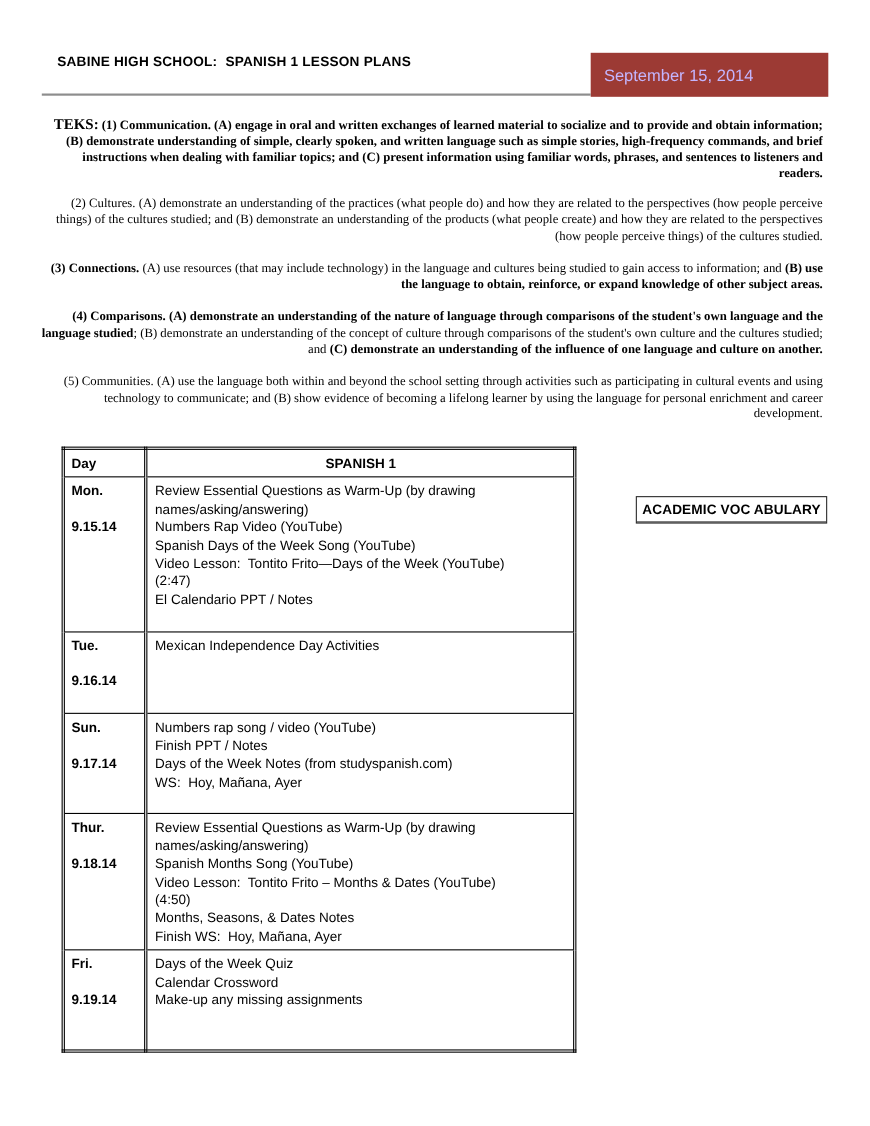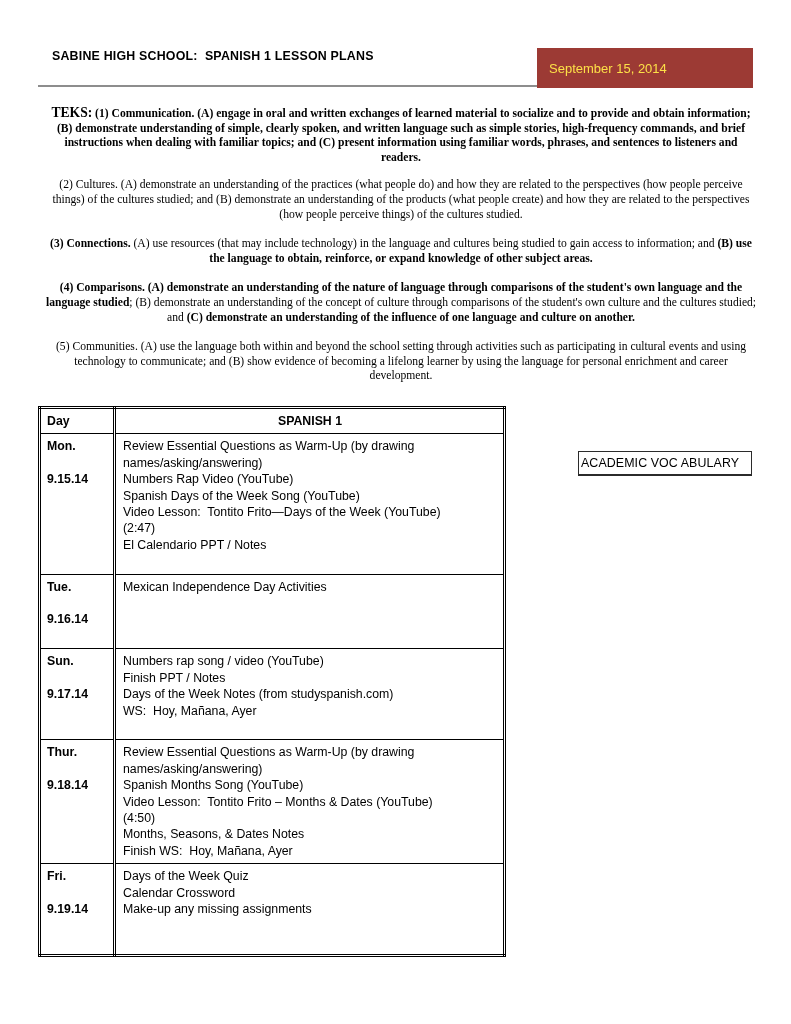--- a/index.html
+++ b/index.html
@@ -51,61 +51,61 @@
     left: 537px;
     top: 48px;
     width: 216px;
     height: 40px;
     background: #9c3a34;
   }
   .header-date {
     position: absolute;
     left: 12px;
     top: 13px;
-    font-size: 13px;
-    color: #fde047;
+    font-size: 15px;
+    color: #c4b5fd;
     font-family: "Liberation Sans", sans-serif;
     white-space: nowrap;
   }
   .header-rule {
     position: absolute;
     left: 38px;
     top: 85px;
     width: 499px;
     height: 2px;
     background: #8d8d8d;
   }
 
   
   .teks-block {
     position: absolute;
-    left: 43px;
+    left: 32px;
     top: 106px;
     width: 716px;
     font-family: "Liberation Serif", serif;
     font-size: 11.6px;
     line-height: 14.6px;
-    text-align: center;
+    text-align: right;
   }
   .teks-p {
     margin: 0 0 13px 0;
   }
   .teks-p.p2 { margin-bottom: 15px; }
   .teks-p.p3 { margin-bottom: 15px; }
   .teks-p.p4 { margin-bottom: 15px; }
   .b { font-weight: bold; }
   .teks-lead {
     font-weight: bold;
     font-size: 13.6px;
   }
 
   
   .plan-table {
     position: absolute;
-    left: 38px;
+    left: 56px;
     top: 406px;
     width: 434px;
     border-collapse: separate;
     border-spacing: 0;
     font-family: "Liberation Sans", sans-serif;
   }
   table.plan {
     border-collapse: collapse;
     width: 434px;
     table-layout: fixed;
@@ -160,22 +160,22 @@
     left: 578px;
     top: 451px;
     width: 174px;
     border: 1px solid #2b2b2b;
     background: #ffffff;
     font-family: "Liberation Sans", sans-serif;
     box-sizing: border-box;
   }
   .vocab-head {
     font-size: 12.4px;
-    font-weight: normal;
-    text-align: left;
+    font-weight: bold;
+    text-align: center;
     padding: 4px 2px 4px 2px;
     border-bottom: 1px solid #2b2b2b;
     letter-spacing: 0.1px;
   }
   .vocab-list {
     padding: 4px 0 14px 10px;
   }
   .vocab-item {
     font-size: 12.3px;
     line-height: 16.6px;

